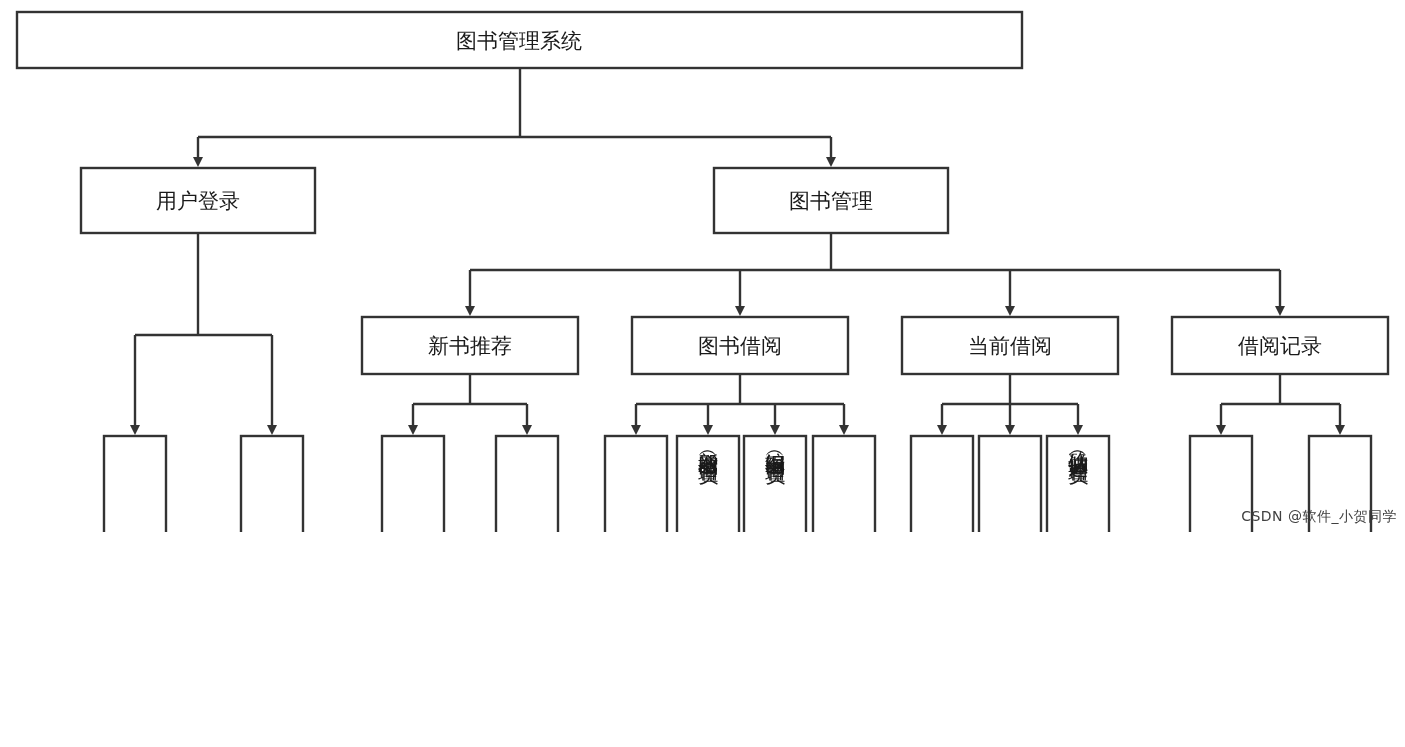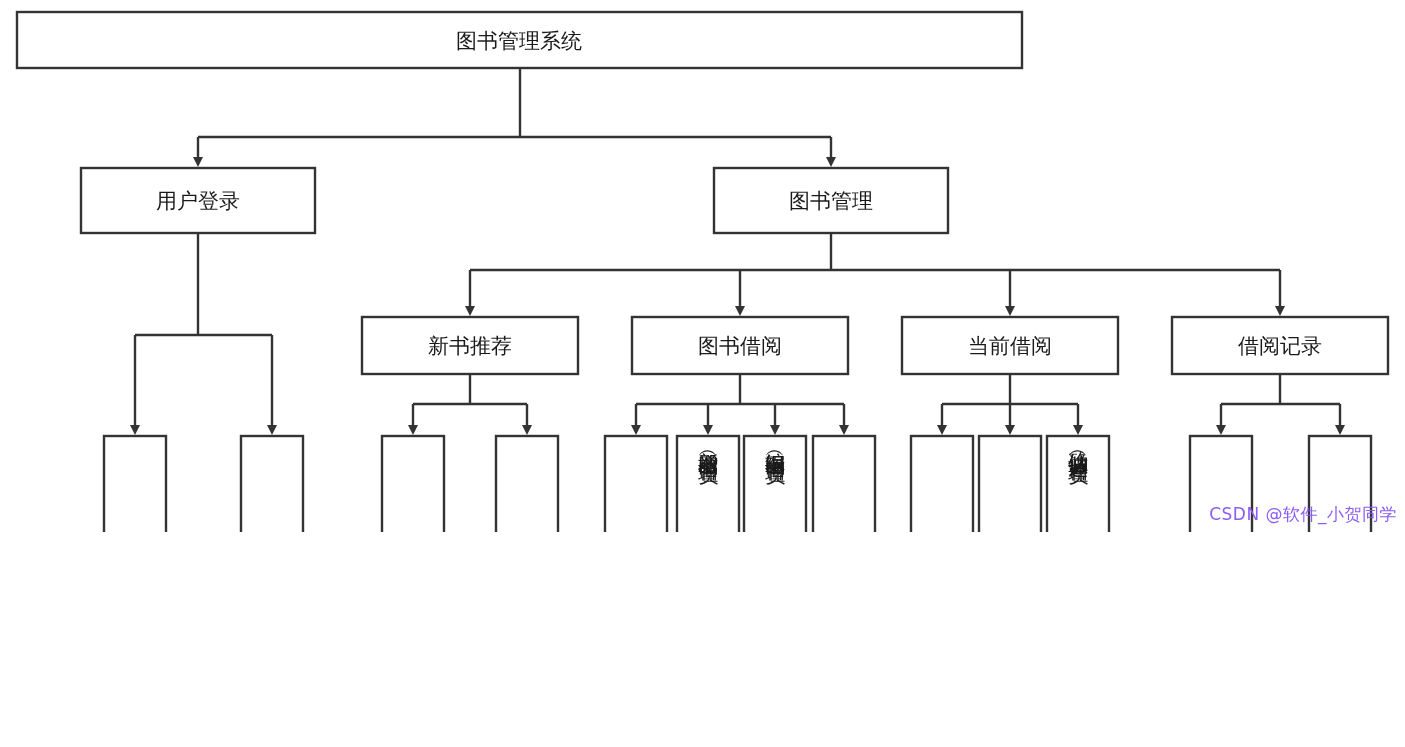--- a/index.html
+++ b/index.html
@@ -61,22 +61,22 @@
     letter-spacing: 2px;
     color: #1a1a1a;
     white-space: nowrap;
     text-align: center;
   }
   .watermark {
     position: absolute;
     right: 8px;
     bottom: 6px;
     font-family: "DejaVu Sans", "Liberation Sans", sans-serif;
-    font-size: 17px;
-    color: #8b5cf6;
+    font-size: 14px;
+    color: #404040;
     letter-spacing: 0.5px;
     white-space: nowrap;
     margin-top: 48px;
   }
 </style>
 </head>
 <body>
 
 <div id="stage">
 

